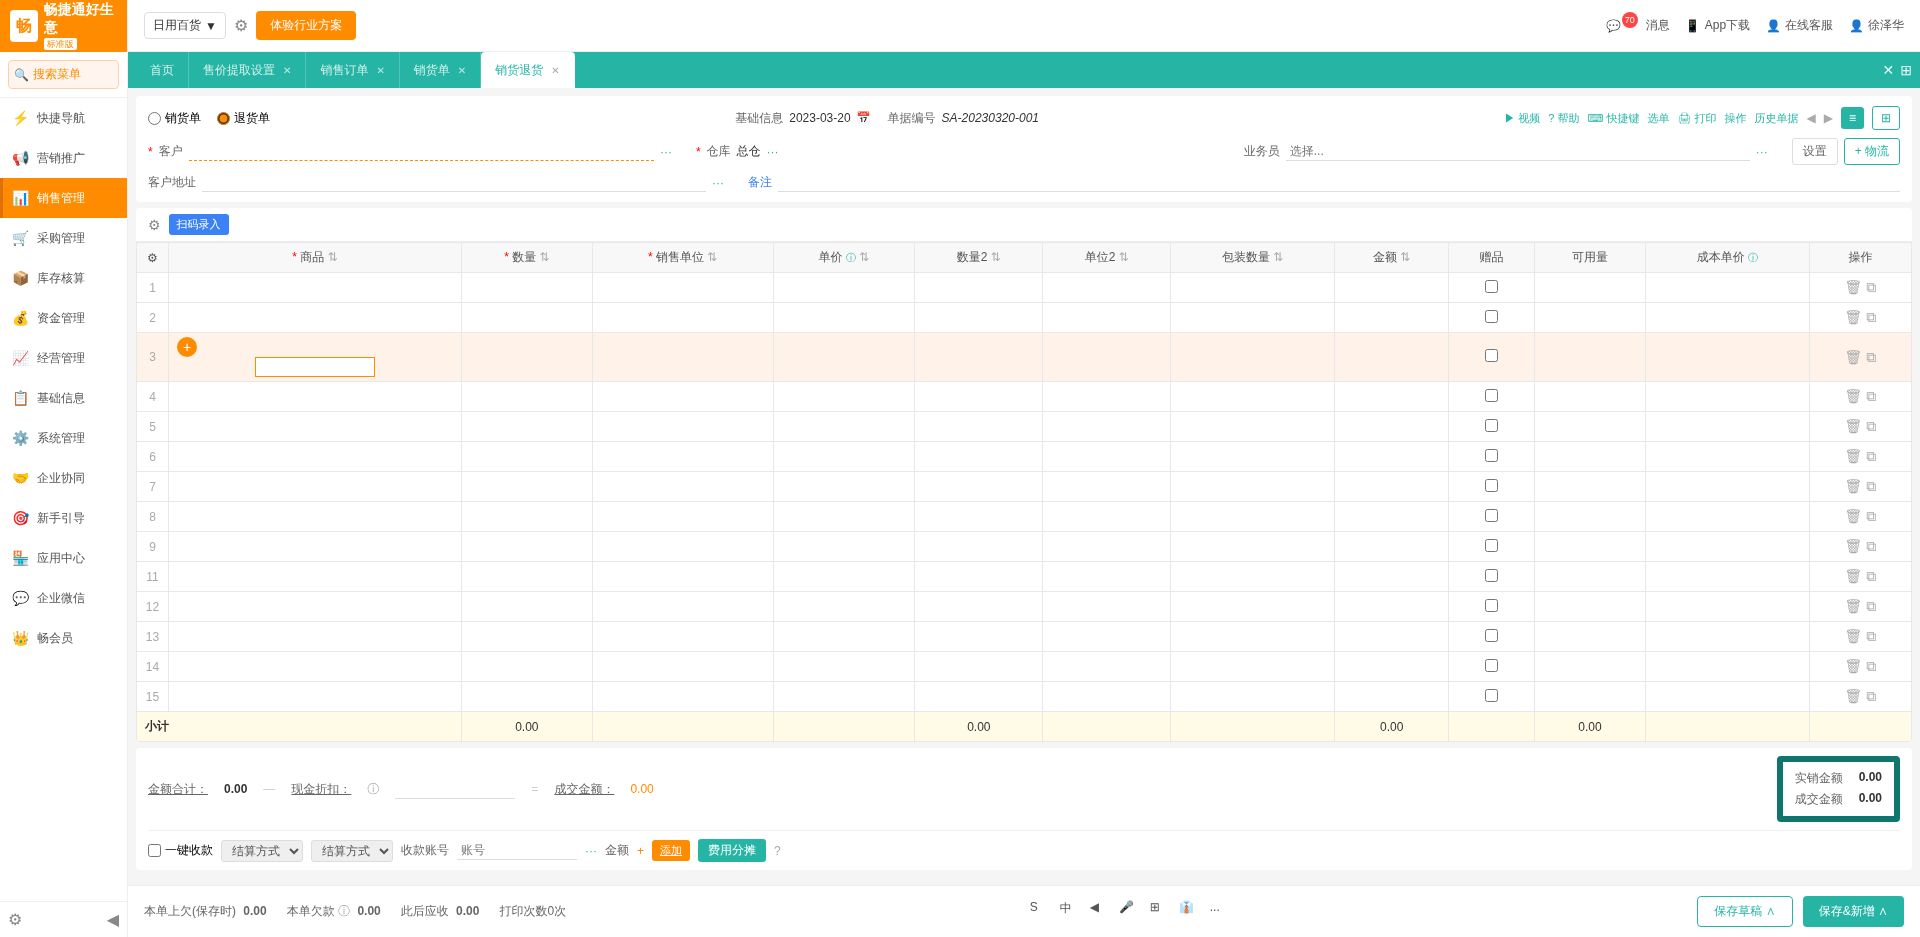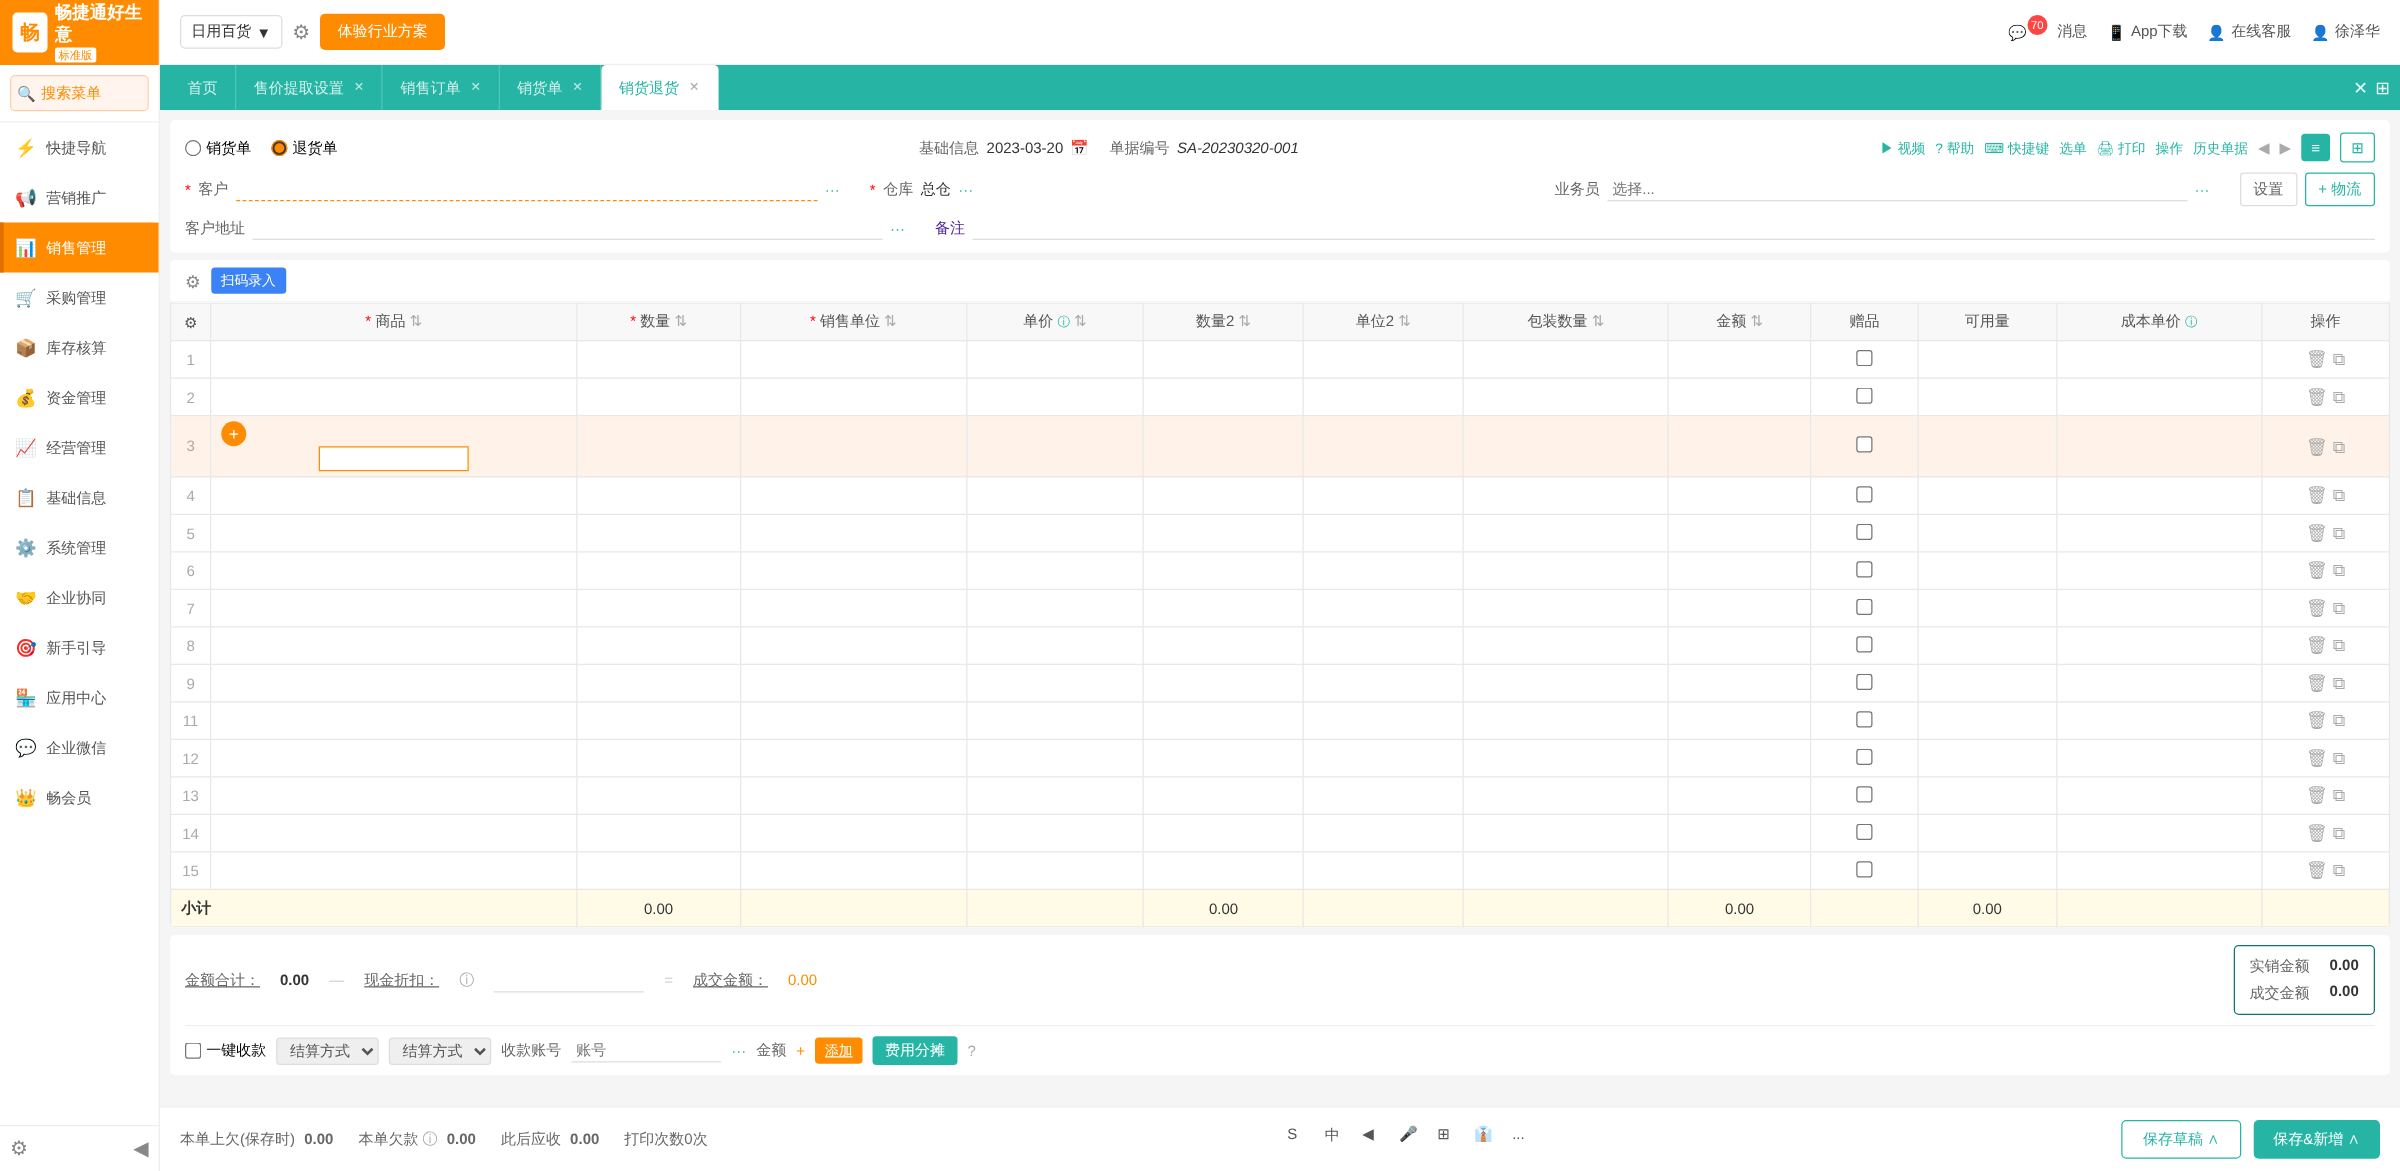--- a/index.html
+++ b/index.html
@@ -308,21 +308,21 @@
         </div>
       </div>
 
       <div style="display:flex; align-items:center; gap:24px;">
         <div style="display:flex; align-items:center; gap:6px; flex:1;">
           <label style="color:#666;">客户地址</label>
           <input type="text" class="form-input" style="flex: 1 1 0%; min-width: 250px;">
           <span class="form-dots">···</span>
         </div>
         <div style="display:flex; align-items:center; gap:6px; flex:2;">
-          <label style="color:#4c1d95;">备注</label>
+          <label style="color:#3b82f6;">备注</label>
           <input type="text" class="form-input" style="flex: 1 1 0%;">
         </div>
       </div>
     </div>
 
     <div style="background:#fff; border-radius:4px; margin-bottom:6px;">
 
       <div class="table-toolbar">
         <span class="toolbar-gear">⚙</span>
         <button class="scan-btn">扫码录入</button>
@@ -682,21 +682,21 @@
       <div class="bottom-row1">
         <span class="amount-label">金额合计：</span>
         <span class="amount-value">0.00</span>
         <span class="dash-separator">—</span>
         <span class="amount-label">现金折扣：</span>
         <span style="color:#aaa;cursor:pointer;">ⓘ</span>
         <input type="text" class="form-input" style="width: 80px;">
         <span class="equal-sign">=</span>
         <span class="amount-label">成交金额：</span>
         <span class="deal-amount">0.00</span>
-        <div style="margin-left:auto; background:#fff; border:1px solid #0f766e; padding:6px 12px; border-radius:4px;">
+        <div style="margin-left:auto; background:#fff; border:6px solid #0f766e; padding:6px 12px; border-radius:4px;">
           <div class="summary-row">
             <span class="summary-label">实销金额</span>
             <span class="summary-value">0.00</span>
           </div>
           <div class="summary-row">
             <span class="summary-label">成交金额</span>
             <span class="summary-value">0.00</span>
           </div>
         </div>
       </div>

